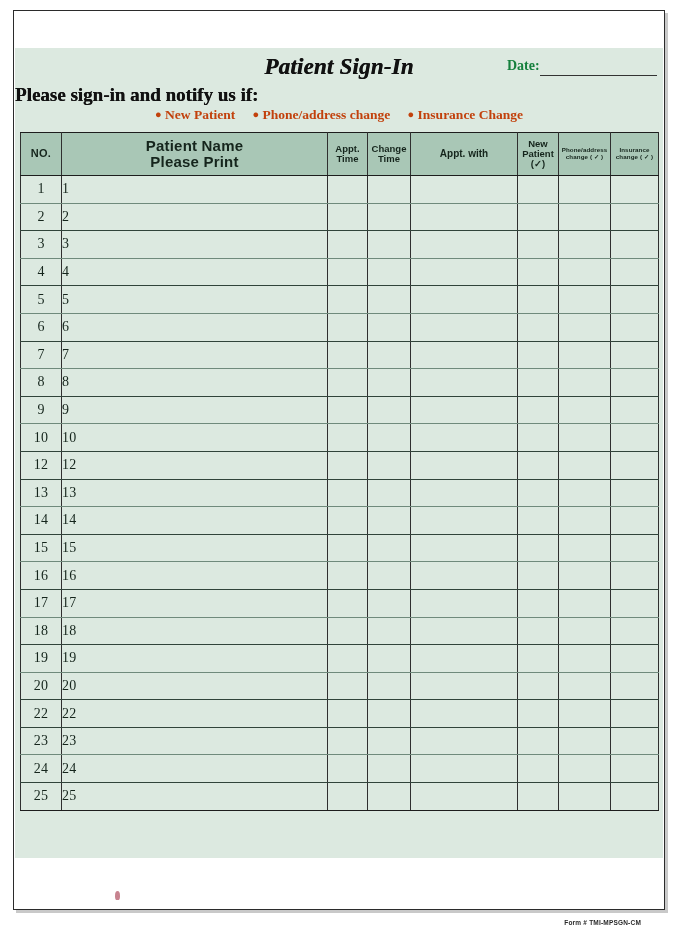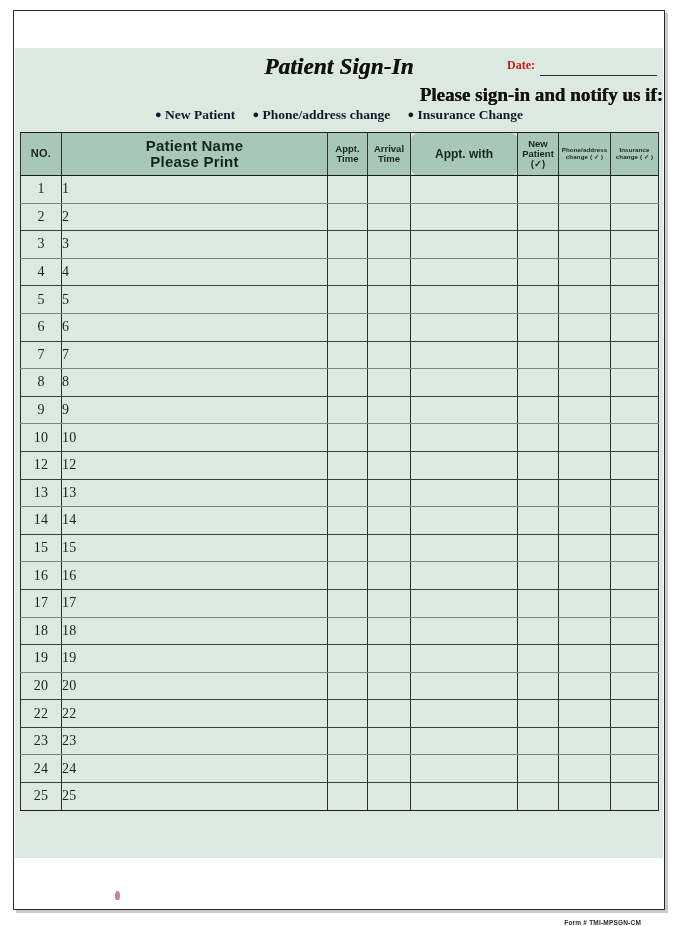--- a/index.html
+++ b/index.html
@@ -72,56 +72,56 @@
     font-size: 23px;
     letter-spacing: 0.2px;
     color: #111111;
     text-shadow: 0.4px 0 0 #111111;
   }
   .subtitle {
     position: absolute;
     left: 0;
     right: 0;
     top: 36px;
-    text-align: right;
+    text-align: left;
     font-family: "Liberation Serif", serif;
     font-weight: bold;
     font-size: 19px;
     color: #111111;
     text-shadow: 0.3px 0 0 #111111;
   }
   .bullets {
     position: absolute;
     left: 0;
     right: 0;
     top: 59px;
     text-align: center;
     font-family: "Liberation Serif", serif;
     font-weight: bold;
     font-size: 13.5px;
-    color: #0f172a;
+    color: #c2410c;
   }
   .bullets .b-item { margin: 0 7px; white-space: nowrap; }
   .bullets .dot { font-size: 11px; vertical-align: 1px; }
 
   .date-box {
     position: absolute;
     right: 6px;
     top: 10px;
     width: 150px;
     height: 22px;
   }
   .date-label {
     position: absolute;
     left: 0;
     top: 0;
     font-family: "Liberation Serif", serif;
     font-weight: bold;
-    font-size: 12px;
-    color: #b91c1c;
+    font-size: 14px;
+    color: #15803d;
   }
   .date-rule {
     position: absolute;
     left: 33px;
     right: 0;
     top: 17px;
     border-bottom: 1.4px solid #333333;
   }
 
   
@@ -159,21 +159,21 @@
     vertical-align: middle;
     text-align: center;
     font-family: "Liberation Sans", sans-serif;
     font-weight: bold;
     color: #15251c;
     line-height: 1.08;
   }
   .h-no    { font-size: 11px; letter-spacing: 0.3px; }
   .h-name  { font-size: 15px; letter-spacing: 0.2px; }
   .h-small { font-size: 9.5px; }
-  .h-with  { font-size: 12px; border-radius: 8px; }
+  .h-with  { font-size: 10px; }
   .h-new   { font-size: 9.5px; }
   .h-tiny  { font-size: 6.2px; line-height: 1.15; letter-spacing: 0.1px; }
 
   
   .tbl tbody td {
     height: 26.6px;
     background: #dce9e0;
     vertical-align: middle;
     border-bottom: 0.9px solid #6f8a7c;
   }
@@ -269,21 +269,21 @@
           <th class="h-no">NO.</th>
           <th class="h-name">
             <div>Patient Name</div>
             <div>Please Print</div>
           </th>
           <th class="h-small">
             <div>Appt.</div>
             <div>Time</div>
           </th>
           <th class="h-small">
-            <div>Arrival</div>
+            <div>Change</div>
             <div>Time</div>
           </th>
           <th class="h-with">Appt. with</th>
           <th class="h-new">
             <div>New</div>
             <div>Patient</div>
             <div>(✓)</div>
           </th>
           <th class="h-tiny">
             <div>Phone/address</div>

